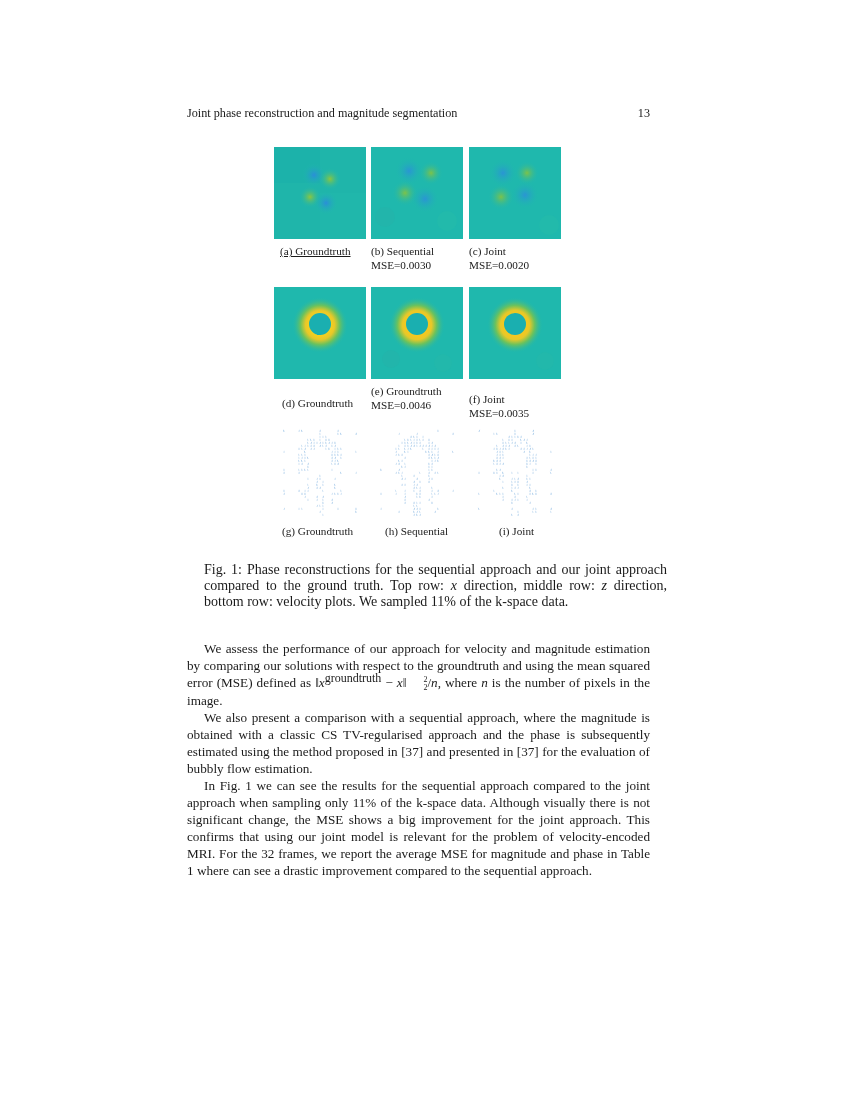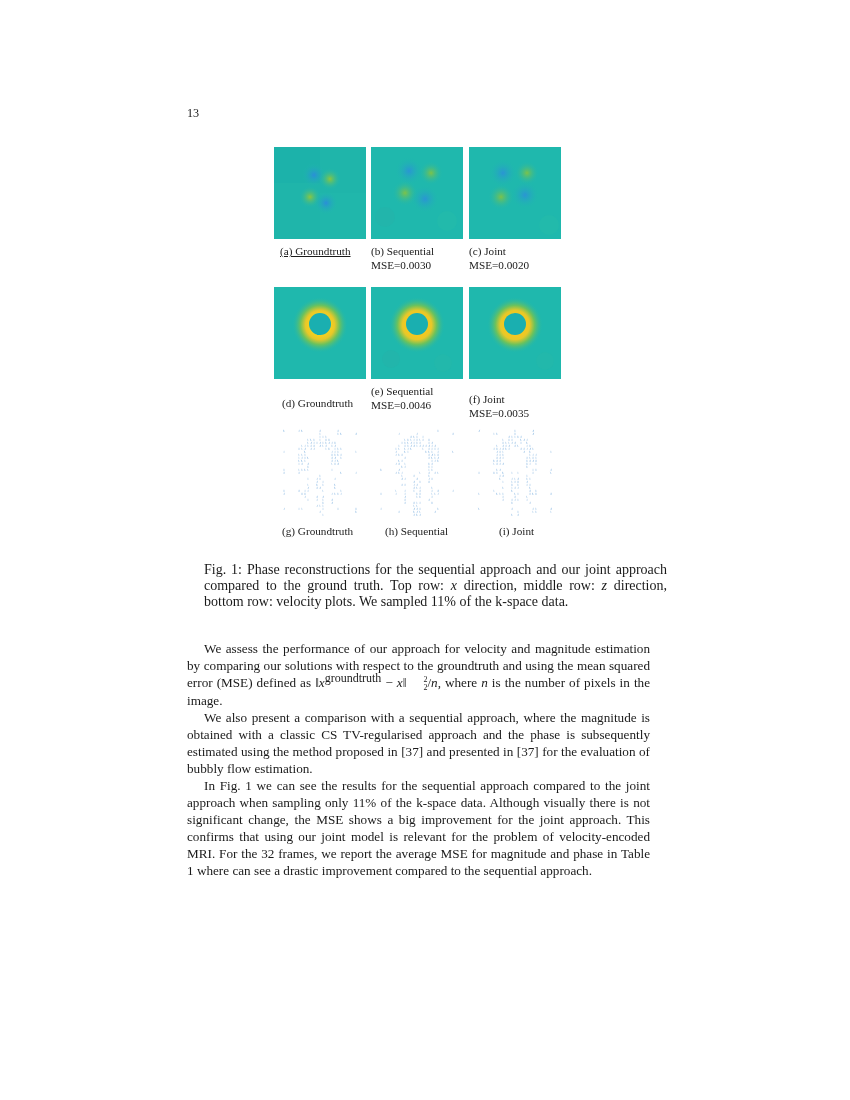--- a/index.html
+++ b/index.html
@@ -11,20 +11,21 @@
   .body-text { position:absolute; left:187px; top:640px; width:463px; font-size:13.2px; line-height:17px; text-align:justify; }
   .body-text p { margin:0; text-indent:17px; }
   .math { font-style:italic; }
   sup, sub { font-size:12px; line-height:0; }
   svg { display:block; }
 </style>
 </head>
 <body>
 
 <div class="running-head">
+  <span>Joint phase reconstruction and magnitude segmentation</span>
   <span>13</span>
 </div>
 
 <div>
 
   <div class="panel" style="left:274px; top:147px;">
     <svg width="92" height="92" viewBox="0 0 92 92">
       <defs>
         <radialGradient id="bA" cx="50%" cy="50%" r="50%">
             <stop offset="0%" stop-color="#2a8fd8"></stop>
@@ -145,21 +146,21 @@
       <circle cx="46" cy="38" r="28" fill="url(#rF)"></circle>
       <circle cx="46" cy="37" r="11" fill="#1aafb0"></circle>
       <circle cx="76" cy="74" r="9" fill="#22b8ab"></circle>
     </svg>
   </div>
 
   <div class="cap" style="left:282px; top:385px;margin-top:12px;">
     <div>(d) Groundtruth</div>
   </div>
   <div class="cap" style="left:371px; top:385px;">
-    <div>(e) Sequential</div>
+    <div>(e) Groundtruth</div>
     <div>MSE=0.0046</div>
   </div>
   <div class="cap" style="left:469px; top:385px;margin-top:8px;">
     <div>(f) Joint</div>
     <div>MSE=0.0035</div>
   </div>
 
   <div class="panel" style="left:274px; top:425px; height:95px;">
     <svg width="92" height="95" viewBox="0 0 92 95" class="quiver-svg">
         <line x1="10" y1="7" x2="9.505581275720164" y2="4.8" stroke="#6fa8dc" stroke-width="0.6" opacity="0.89"></line>

